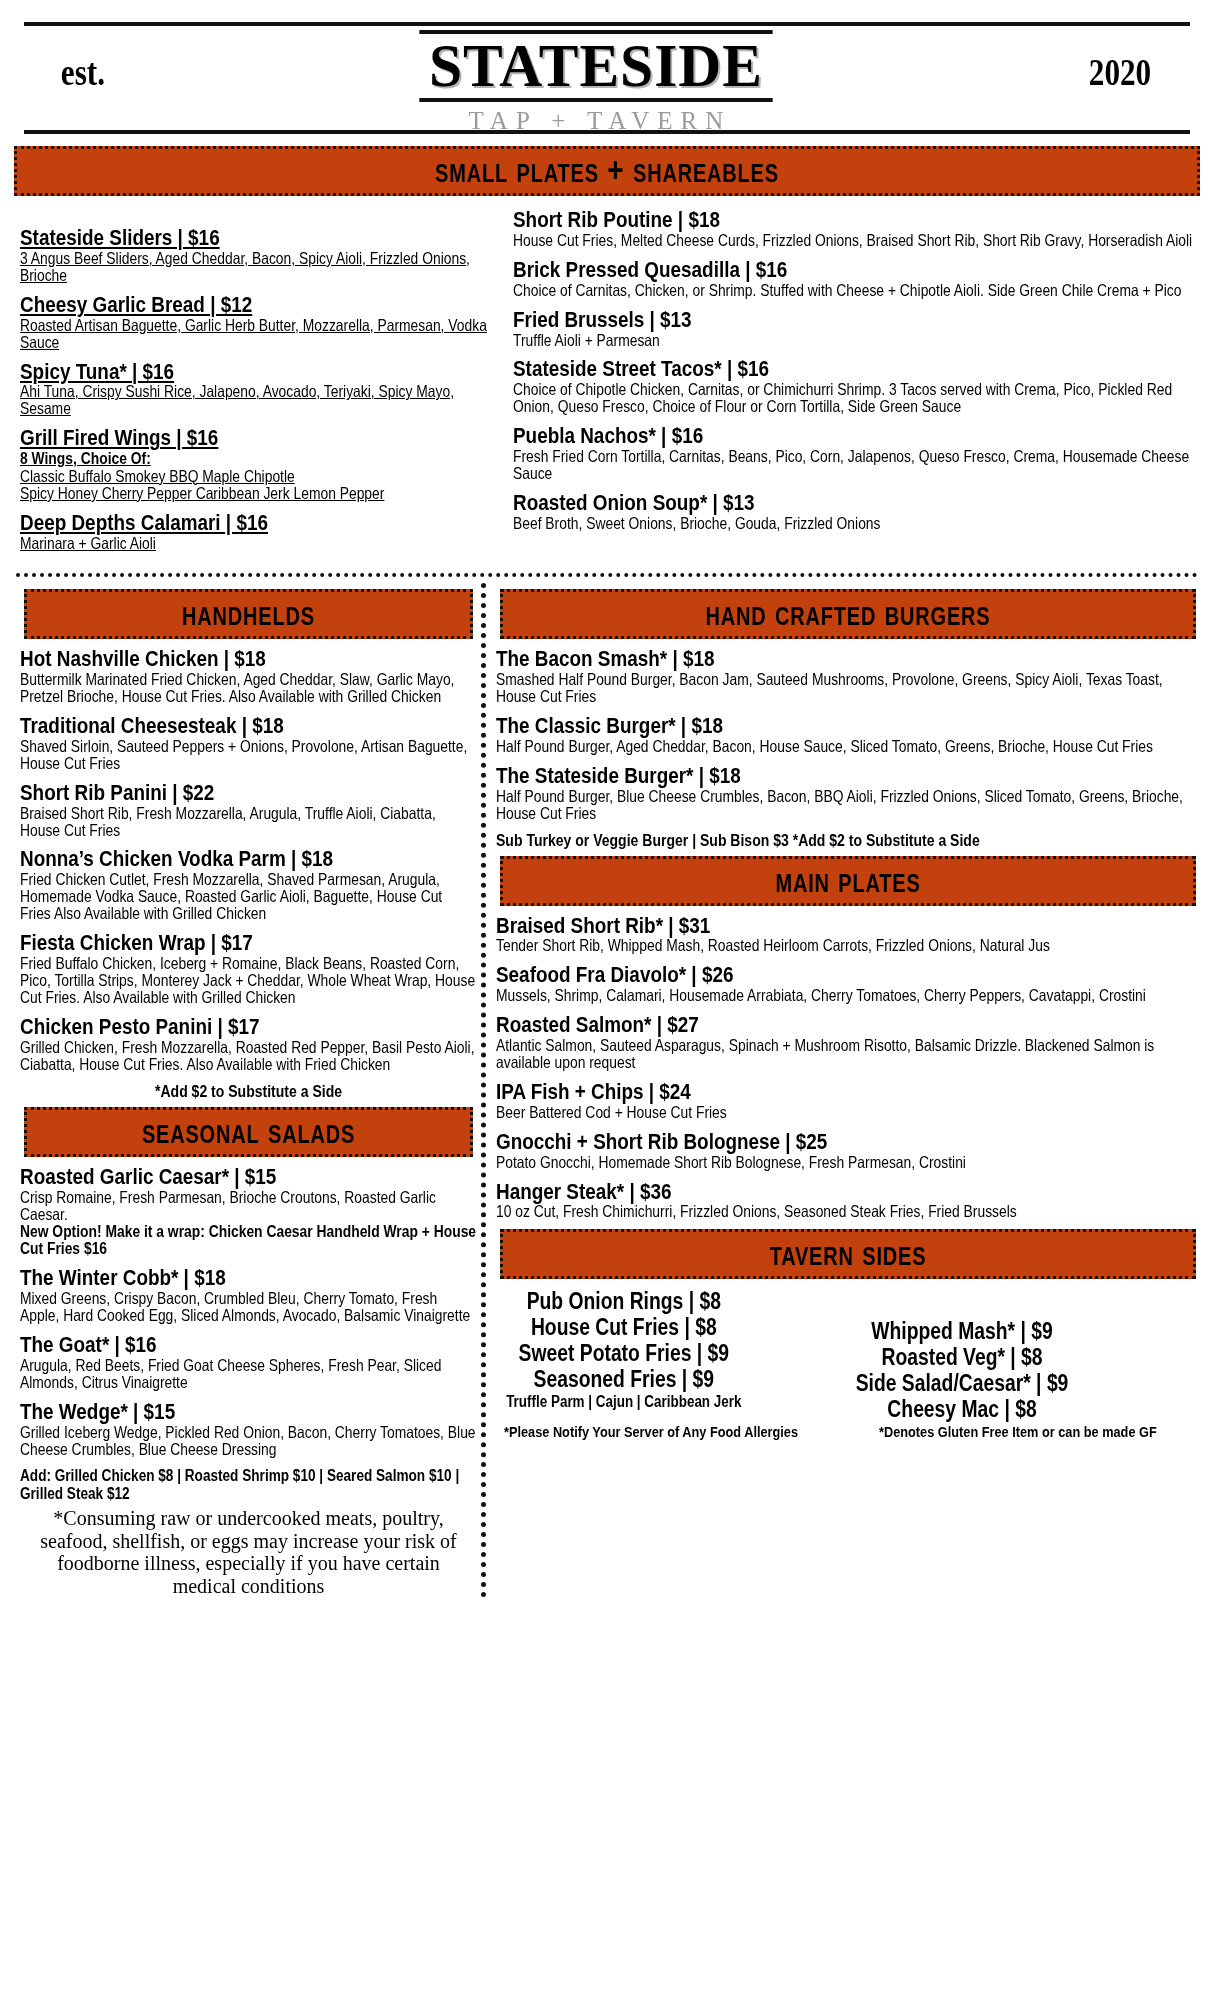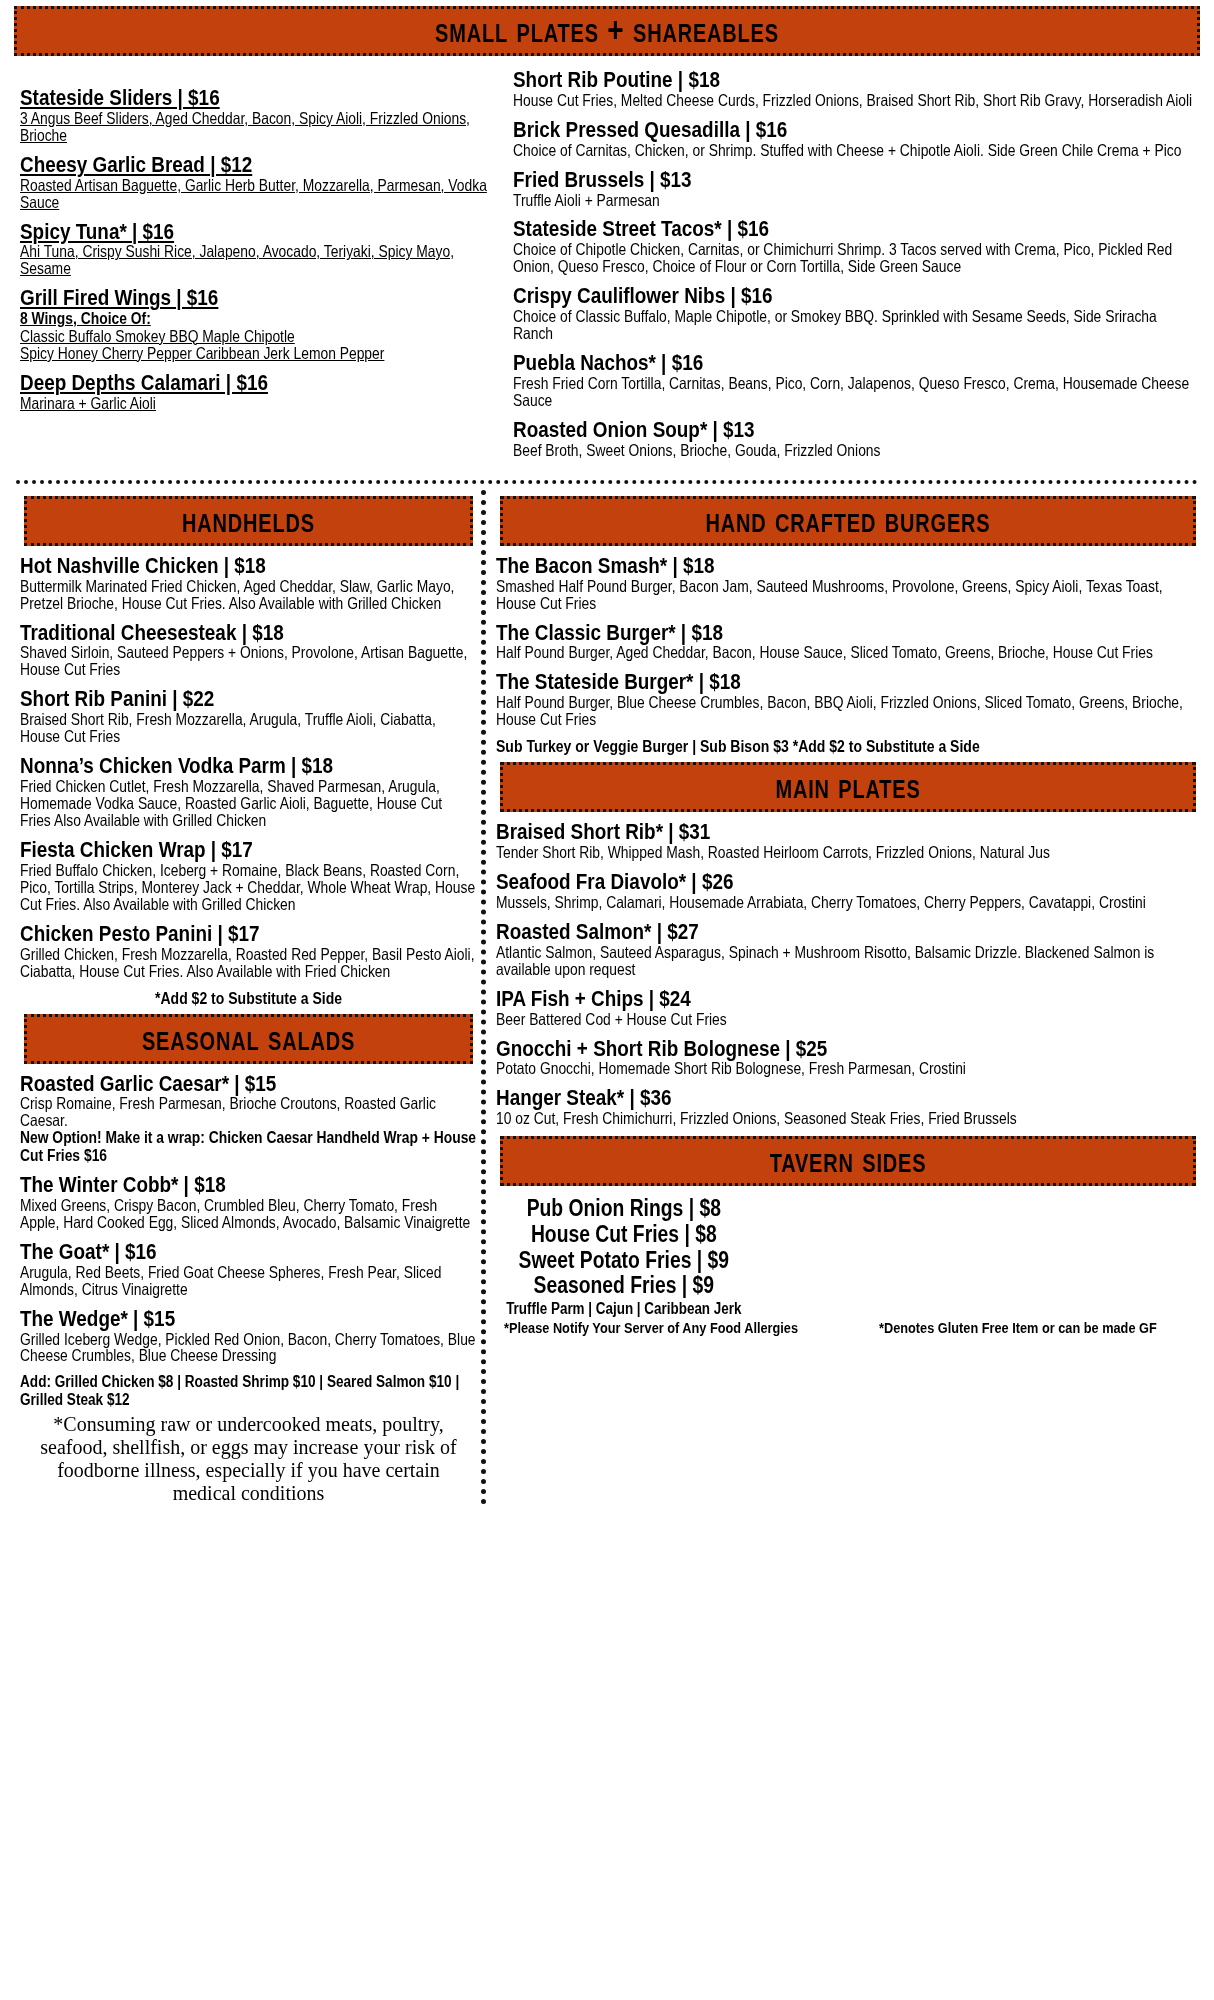--- a/index.html
+++ b/index.html
@@ -147,20 +147,32 @@
     display: flex; gap: 29px; padding: 1px 4px 0 8px;
     font-weight: 700; font-size: 15px;
   }
   .allergy-row > div { transform: scaleX(0.85); transform-origin: left center; white-space: nowrap; }
 </style>
 </head>
 <body>
 
 <div class="page">
 
+  <div class="masthead">
+    <div class="rule-top"></div>
+    <div class="mast-inner">
+      <div class="est">est.</div>
+      <div class="logo-block">
+        <div class="logo-name">STATESIDE</div>
+        <div class="logo-sub">TAP + TAVERN</div>
+      </div>
+      <div class="year">2020</div>
+    </div>
+    <div class="rule-bottom"></div>
+  </div>
 
   <div class="banner">
     <span class="banner-text">Small Plates + Shareables</span>
   </div>
 
   <div class="top-cols">
 
     <div class="col-left-top">
       <div class="item">
         <div class="item-title">Stateside Sliders  |  $16</div>
@@ -195,24 +207,20 @@
         <div class="item-title">Brick Pressed Quesadilla  |  $16</div>
         <div class="item-desc">Choice of Carnitas, Chicken, or Shrimp.  Stuffed with Cheese + Chipotle Aioli. Side Green Chile Crema + Pico</div>
       </div>
       <div class="item">
         <div class="item-title">Fried Brussels  |  $13</div>
         <div class="item-desc">Truffle Aioli + Parmesan</div>
       </div>
       <div class="item">
         <div class="item-title">Stateside Street Tacos*  |  $16</div>
         <div class="item-desc">Choice of Chipotle Chicken, Carnitas, or Chimichurri Shrimp. 3 Tacos served with Crema, Pico, Pickled Red Onion, Queso Fresco, Choice of Flour or Corn Tortilla, Side Green Sauce</div>
-      </div>
-      <div class="item">
-        <div class="item-title">Crispy Cauliflower Nibs  |  $16</div>
-        <div class="item-desc">Choice of Classic Buffalo, Maple Chipotle, or Smokey BBQ.  Sprinkled with Sesame Seeds, Side Sriracha Ranch</div>
       </div>
       <div class="item">
         <div class="item-title">Puebla Nachos*  |  $16</div>
         <div class="item-desc">Fresh Fried Corn Tortilla, Carnitas, Beans, Pico, Corn, Jalapenos, Queso Fresco, Crema, Housemade Cheese Sauce</div>
       </div>
       <div class="item">
         <div class="item-title">Roasted Onion Soup*  |  $13</div>
         <div class="item-desc">Beef Broth, Sweet Onions, Brioche, Gouda, Frizzled Onions</div>
       </div>
     </div>
@@ -339,20 +347,26 @@
       </div>
 
       <div class="sides-wrap">
         <div class="sides-col-a">
           <div class="side-line">Pub Onion Rings | $8</div>
           <div class="side-line">House Cut Fries  |  $8</div>
           <div class="side-line">Sweet Potato Fries  |  $9</div>
           <div class="side-line">Seasoned Fries  |  $9</div>
           <div class="side-sub">Truffle Parm  |  Cajun  |  Caribbean Jerk</div>
         </div>
+        <div class="sides-col-b">
+          <div class="side-line">Whipped Mash*  |  $9</div>
+          <div class="side-line">Roasted Veg*  |  $8</div>
+          <div class="side-line">Side Salad/Caesar*  |  $9</div>
+          <div class="side-line">Cheesy Mac  |  $8</div>
+        </div>
       </div>
 
       <div class="allergy-row">
         <div>*Please Notify Your Server of Any Food Allergies</div>
         <div>*Denotes Gluten Free Item or can be made GF</div>
       </div>
     </div>
   </div>
 </div>
 

